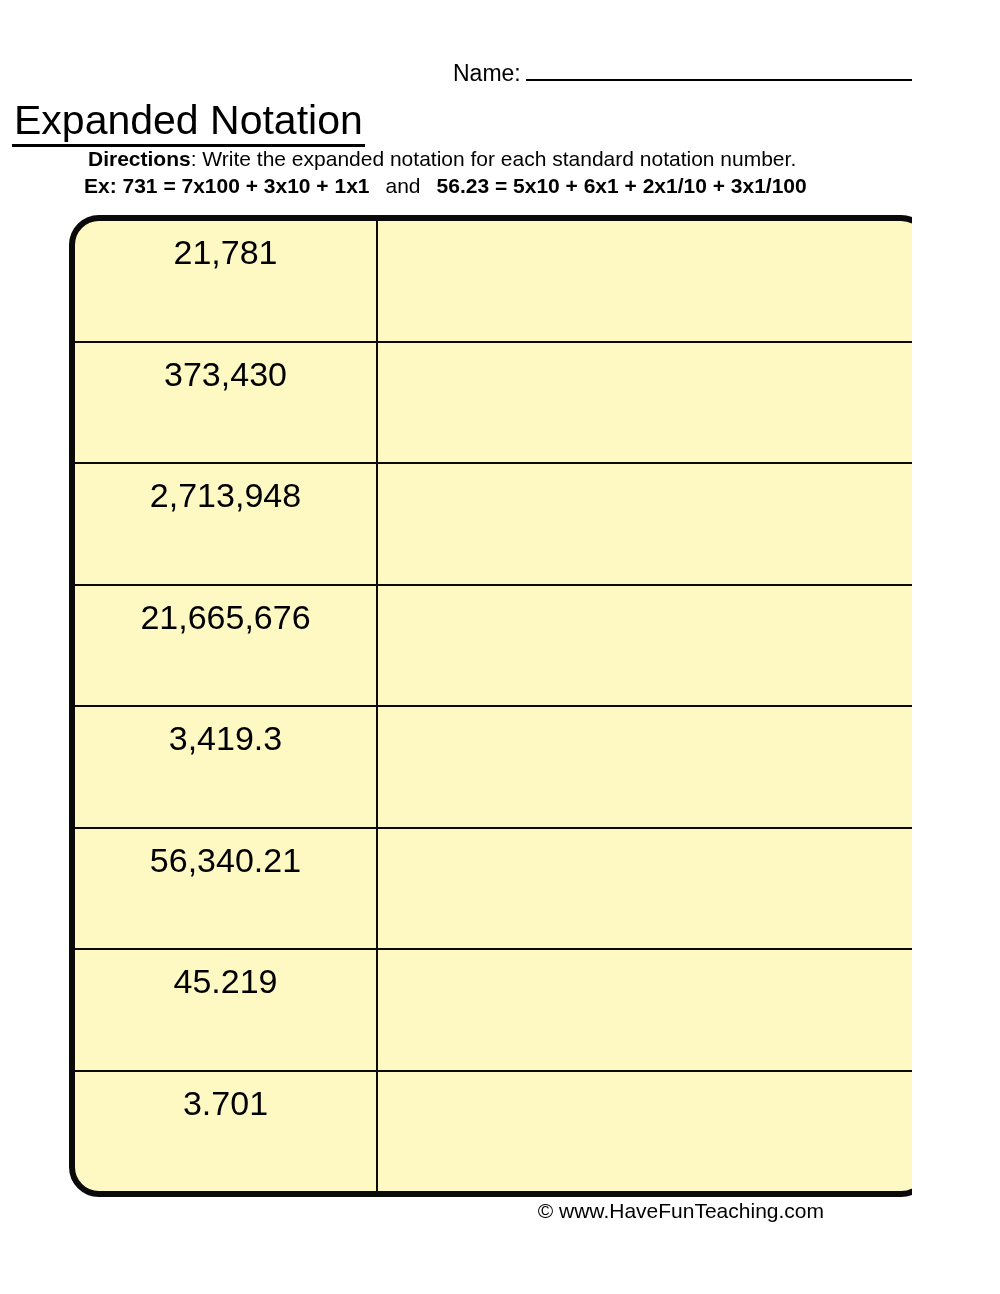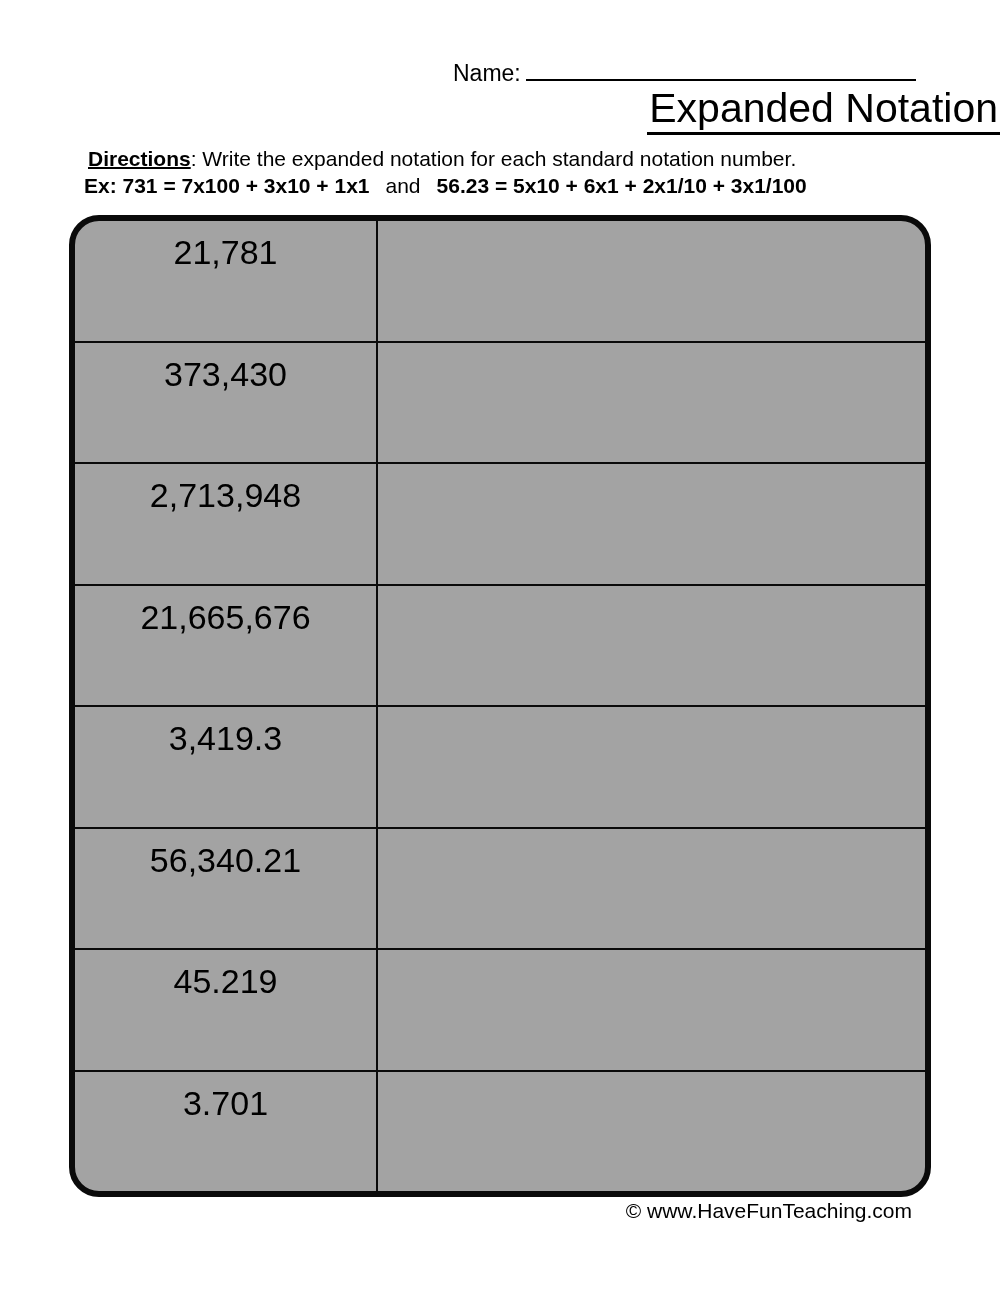--- a/index.html
+++ b/index.html
@@ -2,21 +2,21 @@
 <html><head>
 <meta charset="utf-8">
 <style>
   html, body {
     margin: 0;
     padding: 0;
     background: #ffffff;
   }
   .page {
     position: relative;
-    width: 1000px;
+    width: 912px;
     height: 1294px;
     background: #ffffff;
     color: #000000;
     font-family: "Liberation Sans", sans-serif;
     overflow: hidden;
   }
 
   
   .name-row {
     position: absolute;
@@ -33,22 +33,22 @@
     margin-left: 5px;
     border-bottom: 2px solid #000000;
   }
 
   
   .title-wrap {
     position: absolute;
     top: 86px;
     left: 0;
     width: 100%;
-    text-align: right;
-    margin: 0;
+    text-align: left;
+    margin: 12px;
   }
   .title-text {
     display: inline-block;
     font-size: 41px;
     font-weight: 400;
     line-height: 1.1;
     border-bottom: 3px solid #000000;
     padding: 0 2px 1px 2px;
   }
 
@@ -56,21 +56,20 @@
   .directions {
     position: absolute;
     top: 147px;
     left: 88px;
     margin: 0;
     font-size: 21px;
     white-space: nowrap;
   }
   .dir-label {
     font-weight: 700;
-    text-decoration: underline;
     text-decoration-thickness: 2px;
     text-align: right;
   }
   .example {
     position: absolute;
     top: 174px;
     left: 84px;
     margin: 0;
     font-size: 21px;
     font-weight: 700;
@@ -86,21 +85,21 @@
     position: absolute;
     left: 69px;
     top: 215px;
     width: 850px;
     height: 970px;
     border: 6px solid #0a0a0a;
     border-radius: 30px;
     overflow: hidden;
     display: flex;
     flex-direction: column;
-    background: #a3a3a3;
+    background: #fef9c3;
   }
   .ws-row {
     flex: 1 1 0;
     display: flex;
     border-bottom: 2px solid #0a0a0a;
   }
   .ws-row:last-child { border-bottom: none; }
   .cell-number {
     width: 303px;
     border-right: 2px solid #0a0a0a;

